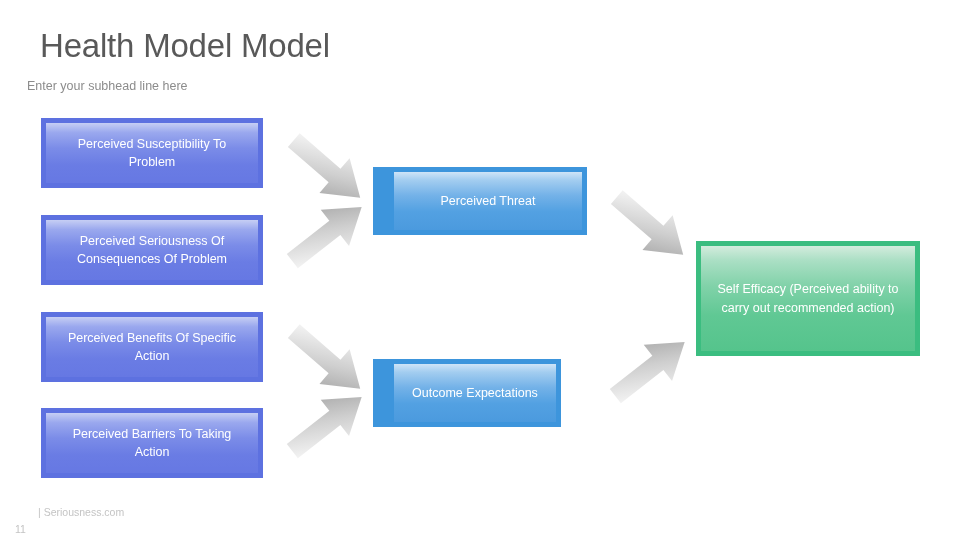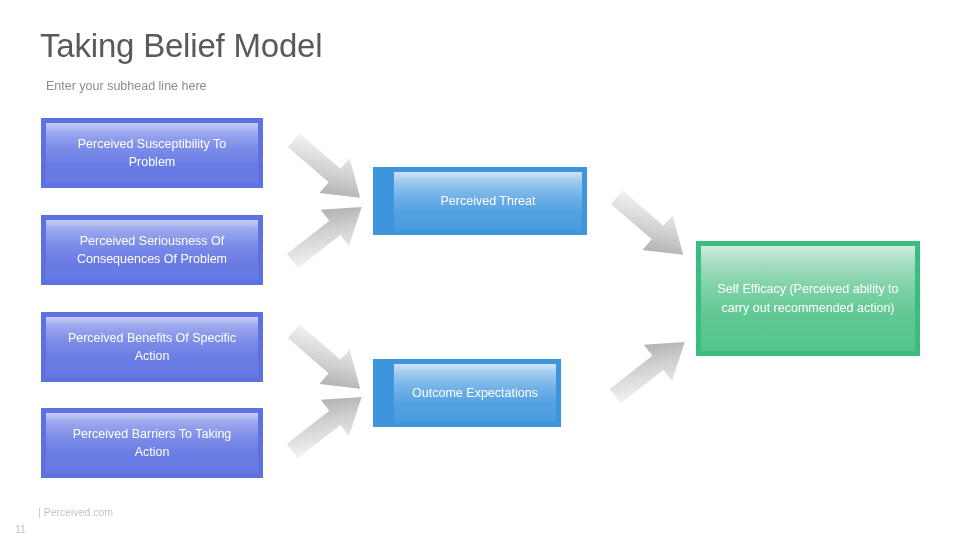--- a/index.html
+++ b/index.html
@@ -24,21 +24,21 @@
     left: 40px;
     top: 27px;
     font-size: 33px;
     font-weight: normal;
     color: #595959;
     letter-spacing: -0.2px;
     white-space: nowrap;
   }
   #subhead {
     position: absolute;
-    left: 46px;
+    left: 27px;
     top: 79px;
     font-size: 12.5px;
     color: #8c8c8c;
     white-space: nowrap;
   }
 
   
   .node {
     position: absolute;
     box-sizing: border-box;
@@ -170,21 +170,21 @@
     font-size: 19px;
     color: #e2e2e2;
     letter-spacing: -0.3px;
   }
 </style>
 </head>
 <body>
 
 <div id="slide">
 
-  <div id="title">Taking Belief Model</div>
+  <div id="title">Health Model Model</div>
   <div id="subhead">Enter your subhead line here</div>
 
   <div class="node indigo" style="left:41px; top:118px; width:222px; height:70px;">
     <div class="inner">
       <span class="label">Perceived Susceptibility To Problem</span>
     </div>
   </div>
 
   <div class="node indigo" style="left:41px; top:215px; width:222px; height:70px;">
     <div class="inner">
@@ -283,16 +283,16 @@
 
   <div class="arrow" style="left:602px; top:333px;">
     <svg width="96" height="72" viewBox="0 0 96 72">
       <g transform="rotate(-38 48 36)">
         <path d="M4,27 L58,27 L58,13 L92,36 L58,59 L58,45 L4,45 Z" fill="url(#gradUp)"></path>
       </g>
     </svg>
   </div>
 
   <div id="footer-page">11</div>
-  <div id="footer-site">| Perceived.com</div>
+  <div id="footer-site">| Seriousness.com</div>
 
 
 </div>
 
 </body></html>

